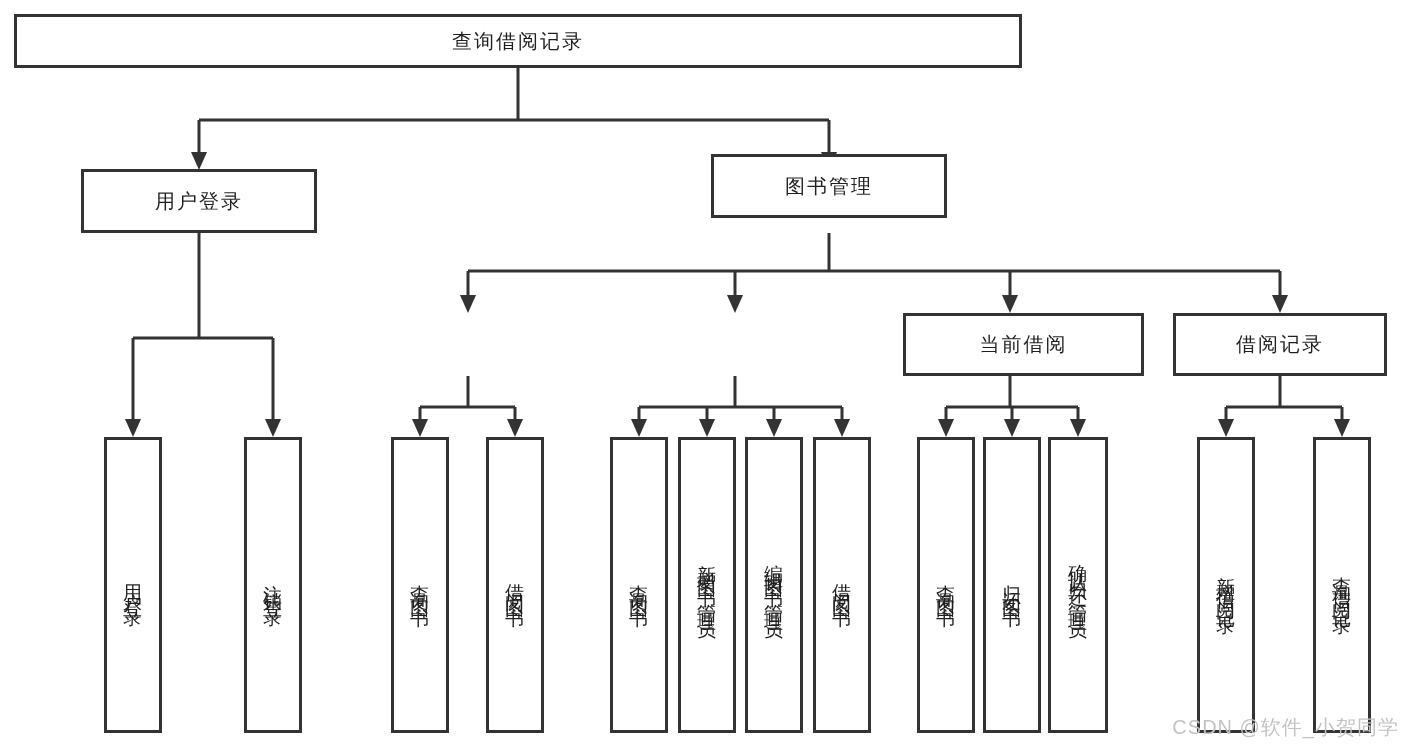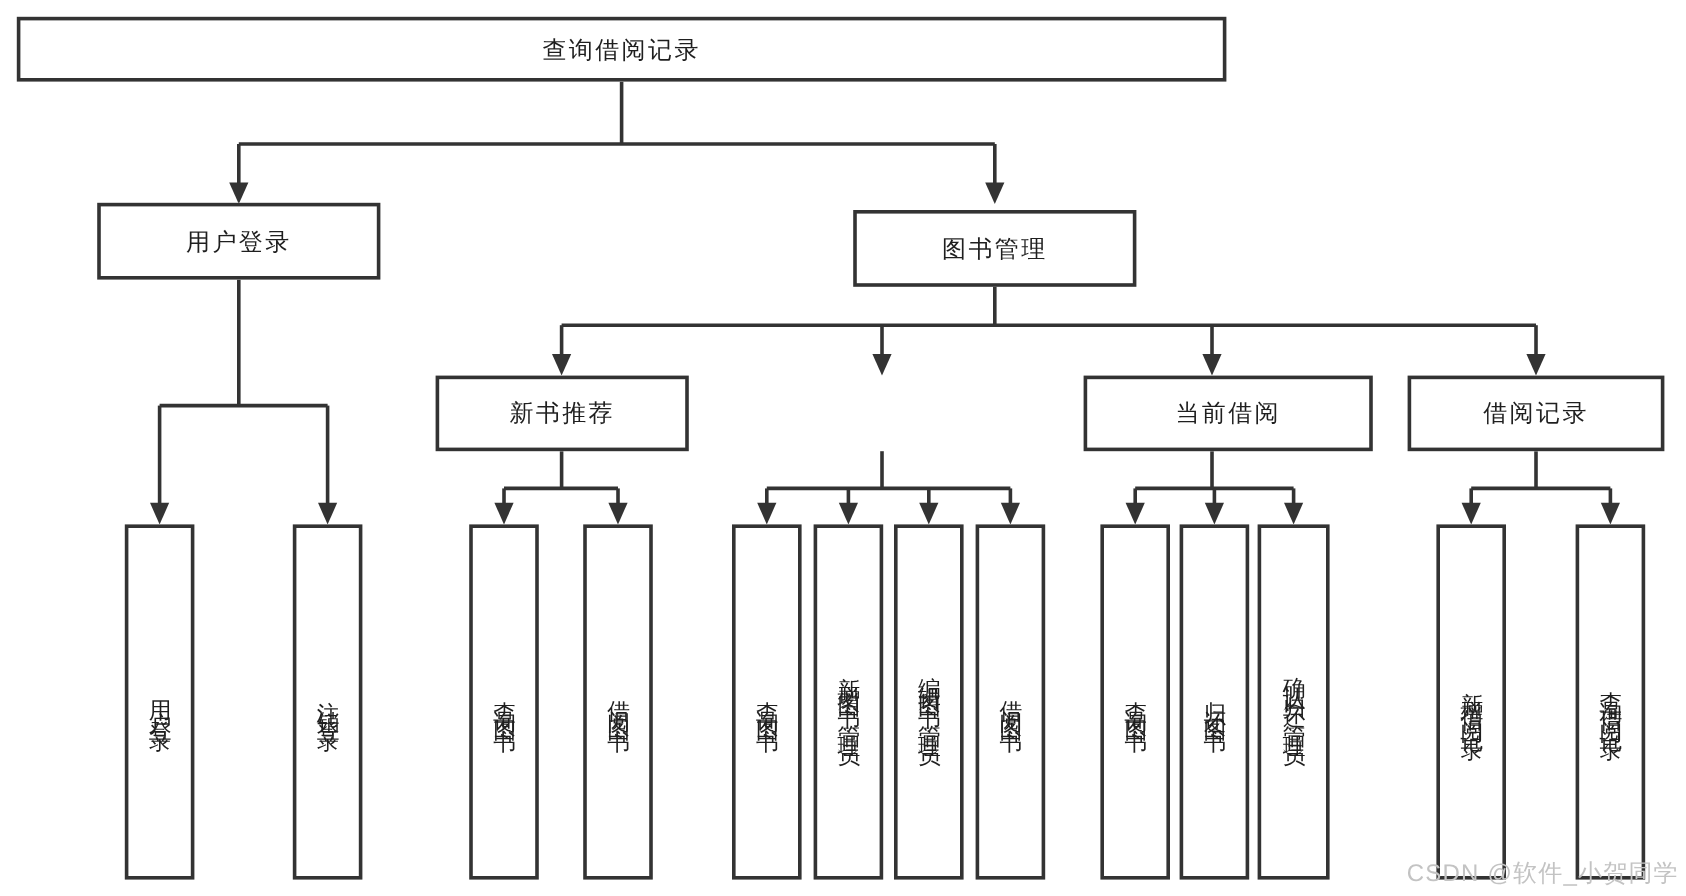--- a/index.html
+++ b/index.html
@@ -13,21 +13,21 @@
   .node{
     position:absolute;background:#ffffff;border:3px solid #333333;
     box-sizing:border-box;display:flex;align-items:center;justify-content:center;
     z-index:2;
   }
   .node .lbl{
     font-size:20px;letter-spacing:2px;color:#1f1f1f;white-space:nowrap;
   }
   .root-node{left:14px;top:14px;width:1008px;height:54px;}
   .l2-user-login{left:81px;top:169px;width:236px;height:64px;}
-  .l2-book-mgmt{left:711px;top:175px;width:236px;height:64px;}
+  .l2-book-mgmt{left:711px;top:154px;width:236px;height:64px;}
   .l3{top:313px;height:63px;}
   .l3-newbook{left:363px;width:211px;}
   .l3-borrow{left:629px;width:212px;}
   .l3-current{left:903px;width:241px;}
   .l3-record{left:1173px;width:214px;}
   .leaf{top:437px;width:58px;height:296px;}
   .leaf .vlbl{
     writing-mode:vertical-rl;text-orientation:mixed;
     font-size:19px;line-height:1;letter-spacing:8px;
     color:#1f1f1f;white-space:nowrap;
@@ -129,23 +129,20 @@
     <span class="lbl">查询借阅记录</span>
   </div>
 
   <div class="node l2-user-login">
     <span class="lbl">用户登录</span>
   </div>
   <div class="node l2-book-mgmt">
     <span class="lbl">图书管理</span>
   </div>
 
-  <div class="node l3 l3-newbook">
-    <span class="lbl">新书推荐</span>
-  </div>
   <div class="node l3 l3-current">
     <span class="lbl">当前借阅</span>
   </div>
   <div class="node l3 l3-record">
     <span class="lbl">借阅记录</span>
   </div>
 
   <div class="node leaf leaf-1">
     <span class="vlbl">用户登录</span>
   </div>

